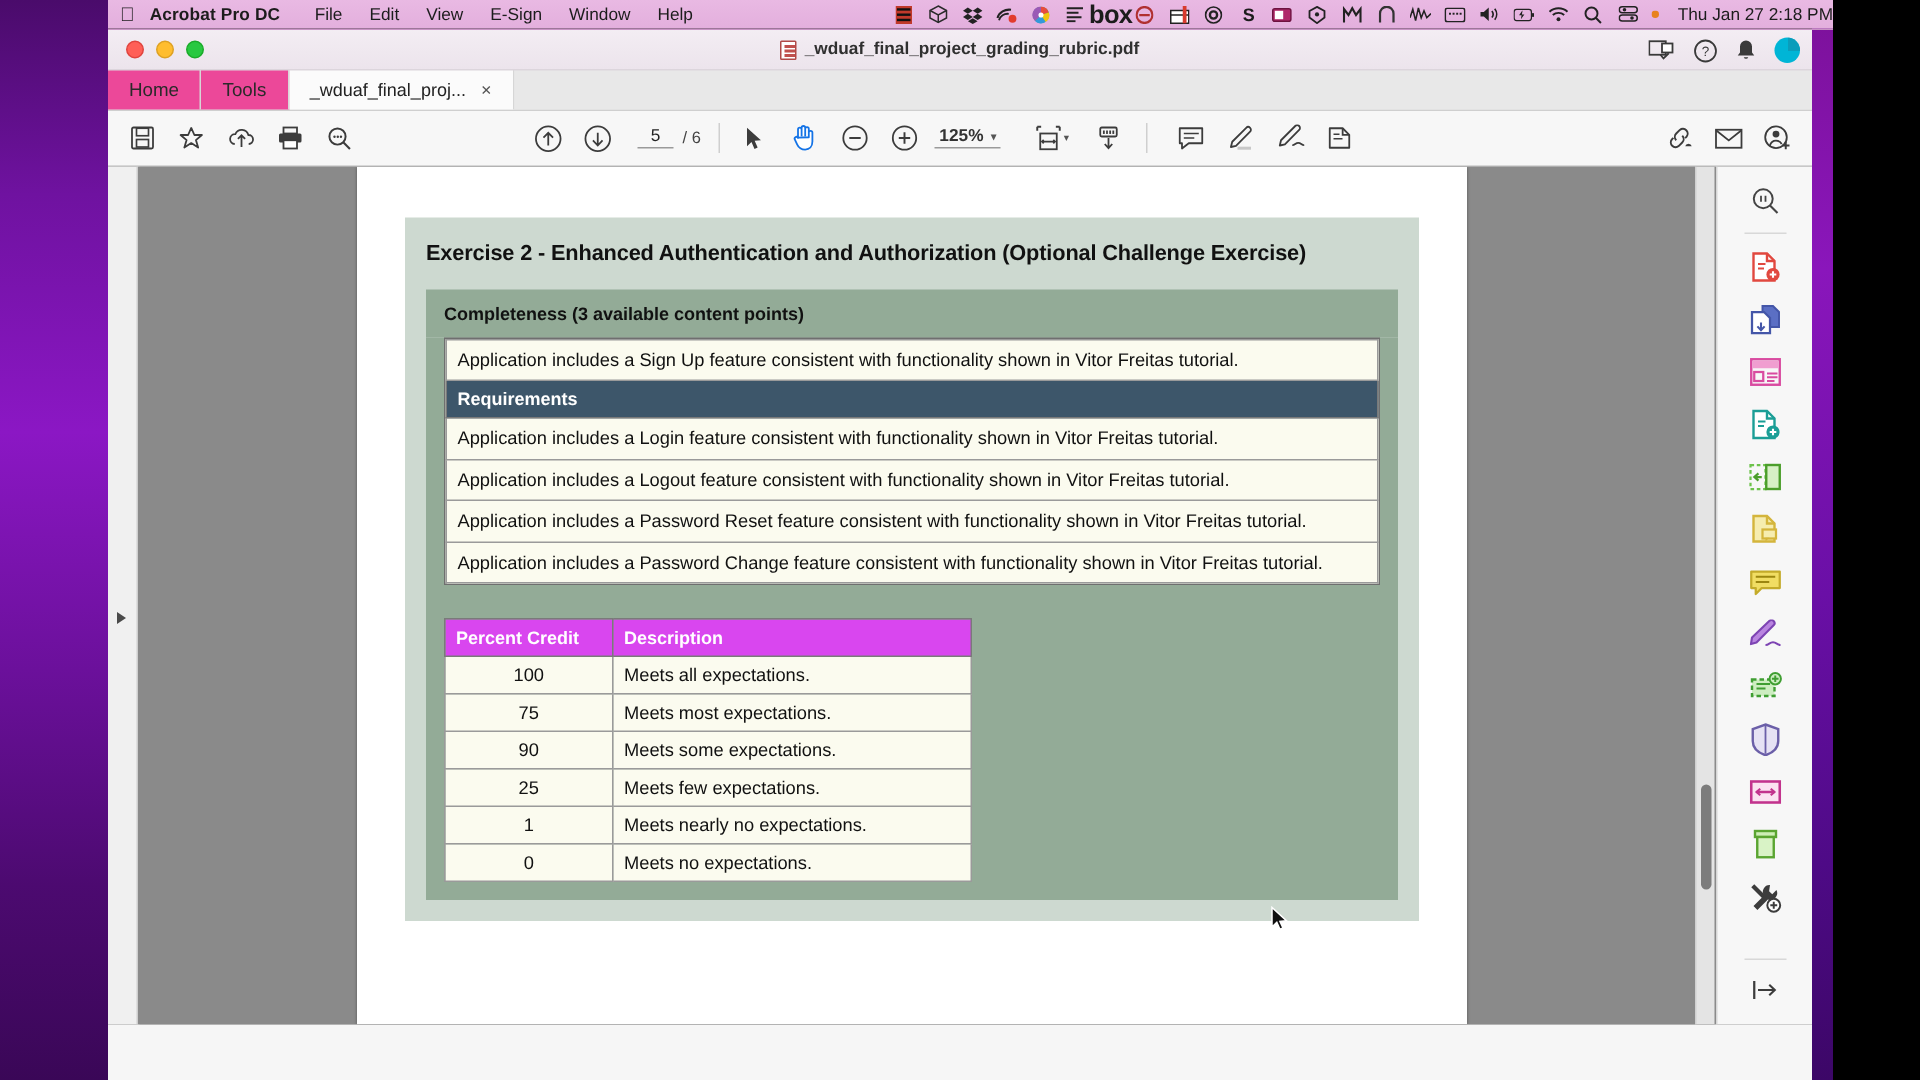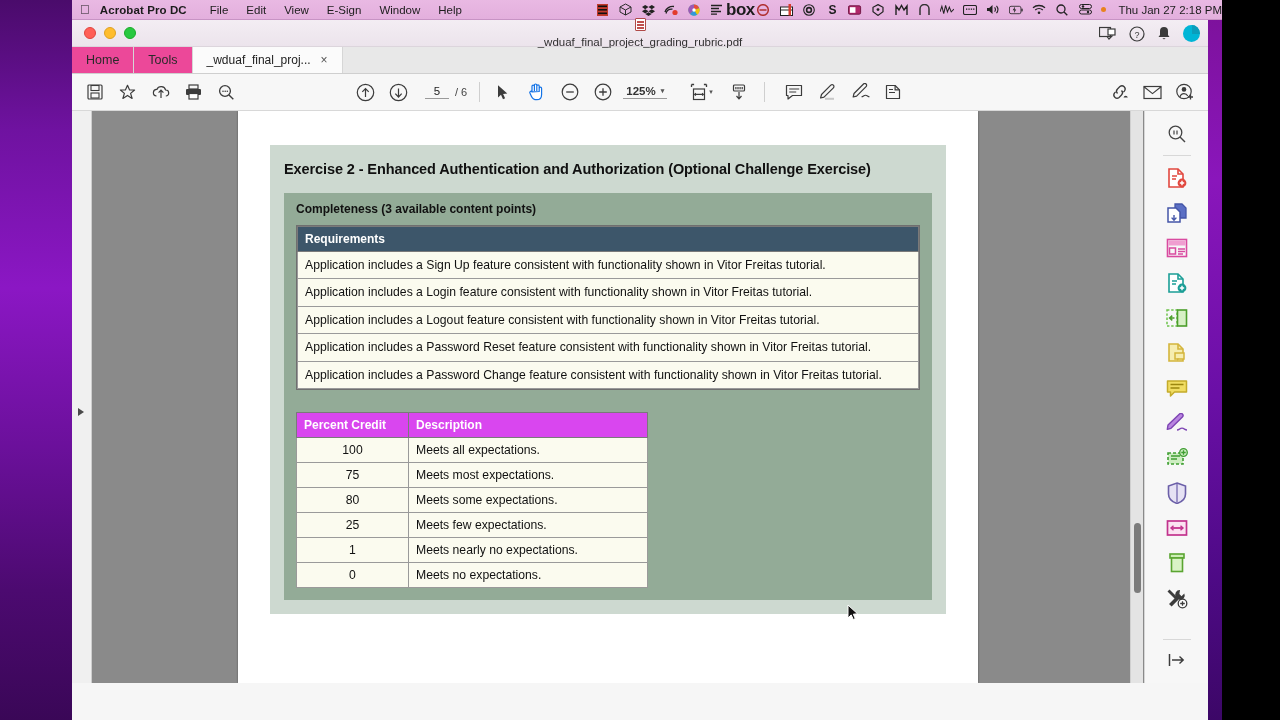--- a/index.html
+++ b/index.html
@@ -52,22 +52,22 @@
     border-bottom: 1px solid #dcd5dc;
     display: flex; align-items: center;
   }
   .traffic { display: flex; gap: 8px; padding-left: 12px; }
   .tl { width: 12px; height: 12px; border-radius: 50%; }
   .tl.red { background: #ff5f57; border: .5px solid #e0443e;}
   .tl.yellow { background: #ffbd2e; border: .5px solid #dea123;}
   .tl.green { background: #28c840; border: .5px solid #1aab29;}
   .doc-title {
     position: absolute; left: 0; right: 0; text-align: center;
-    font-size: 11.5px; font-weight: normal; color: #303030;
-    display: flex; align-items: center; justify-content: center; gap: 5px; flex-direction: column;
+    font-size: 11.5px; font-weight: bold; color: #303030;
+    display: flex; align-items: center; justify-content: center; gap: 5px;
   }
   .pdficon {
     width: 11px; height: 13px; background: #fff; border: 1px solid #b04a48;
     border-radius: 1px; position: relative; display: inline-block;
   }
   .pdficon::after {
     content: ""; position: absolute; left: 1.5px; top: 2px; width: 7px; height: 2px;
     background: #c0504d; box-shadow: 0 3px 0 #c0504d, 0 6px 0 #c0504d;
   }
 
@@ -609,25 +609,25 @@
           <div class="exercise-block">
             <div class="ex-title">Exercise 2 - Enhanced Authentication and Authorization (Optional Challenge Exercise)</div>
 
             <div class="section-band">Completeness (3 available content points)</div>
 
             <div class="inner-band">
               <div class="req-table-wrap">
                 <table class="rubric">
                   <tbody>
                       <tr>
+                        <td>Application includes a Sign Up feature consistent with functionality shown in Vitor Freitas tutorial.</td>
+                      </tr>
+                  <tr>
                     <th>Requirements</th>
                   </tr>
-                  <tr>
-                        <td>Application includes a Sign Up feature consistent with functionality shown in Vitor Freitas tutorial.</td>
-                      </tr>
                   <tr>
                         <td>Application includes a Login feature consistent with functionality shown in Vitor Freitas tutorial.</td>
                       </tr>
                   <tr>
                         <td>Application includes a Logout feature consistent with functionality shown in Vitor Freitas tutorial.</td>
                       </tr>
                   <tr>
                         <td>Application includes a Password Reset feature consistent with functionality shown in Vitor Freitas tutorial.</td>
                       </tr>
                   <tr>
@@ -646,21 +646,21 @@
                   </tr>
                   <tr>
                     <td class="num">100</td>
                     <td>Meets all expectations.</td>
                   </tr>
                   <tr>
                     <td class="num">75</td>
                     <td>Meets most expectations.</td>
                   </tr>
                   <tr>
-                    <td class="num">80</td>
+                    <td class="num">90</td>
                     <td>Meets some expectations.</td>
                   </tr>
                   <tr>
                     <td class="num">25</td>
                     <td>Meets few expectations.</td>
                   </tr>
                   <tr>
                     <td class="num">1</td>
                     <td>Meets nearly no expectations.</td>
                   </tr>

